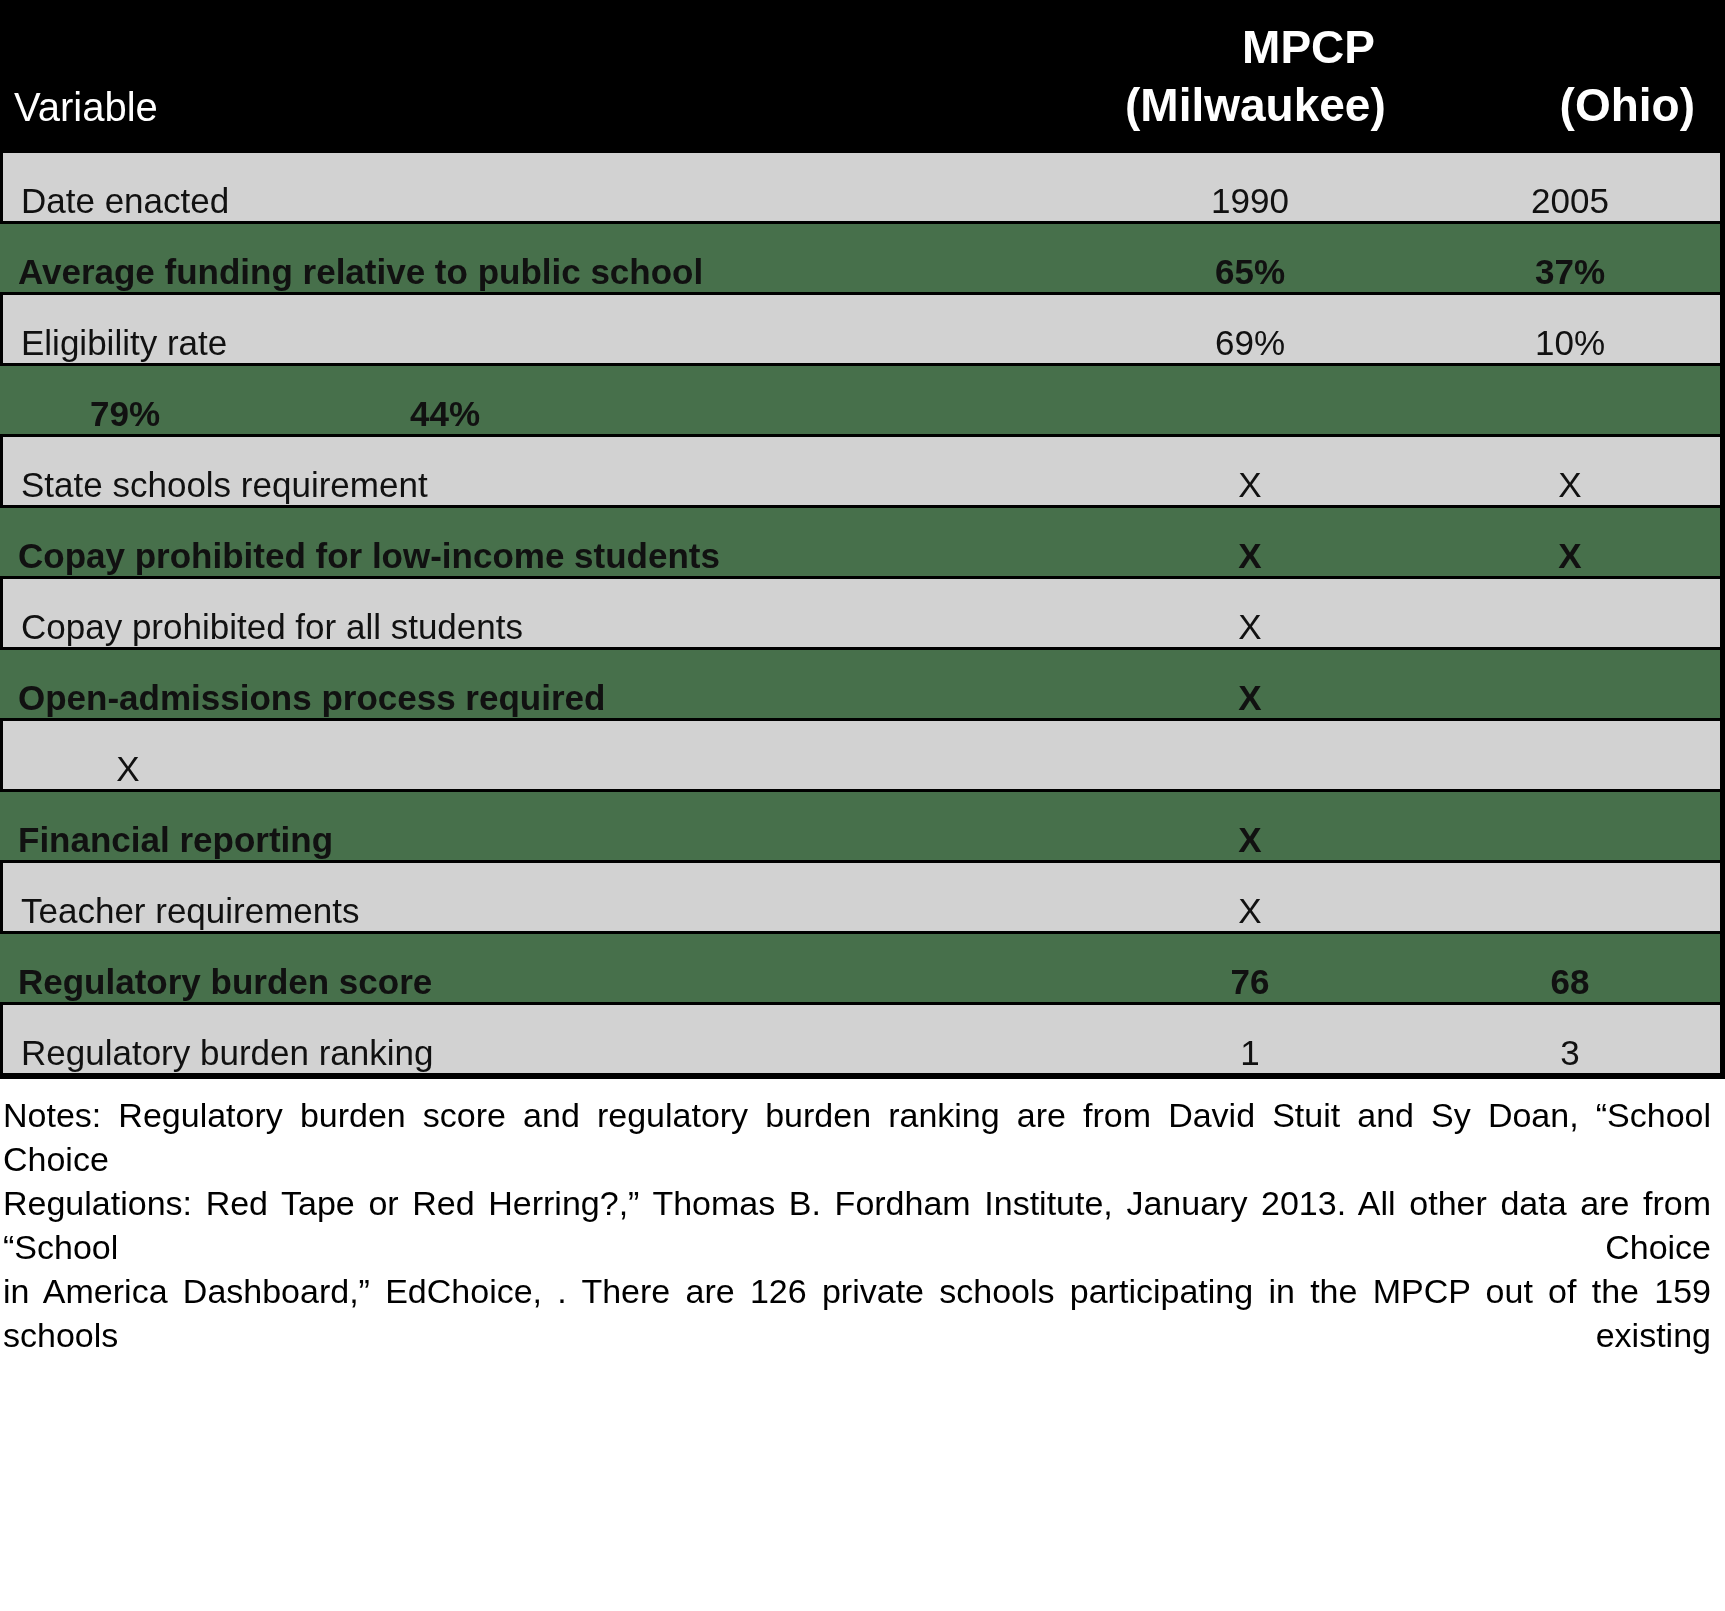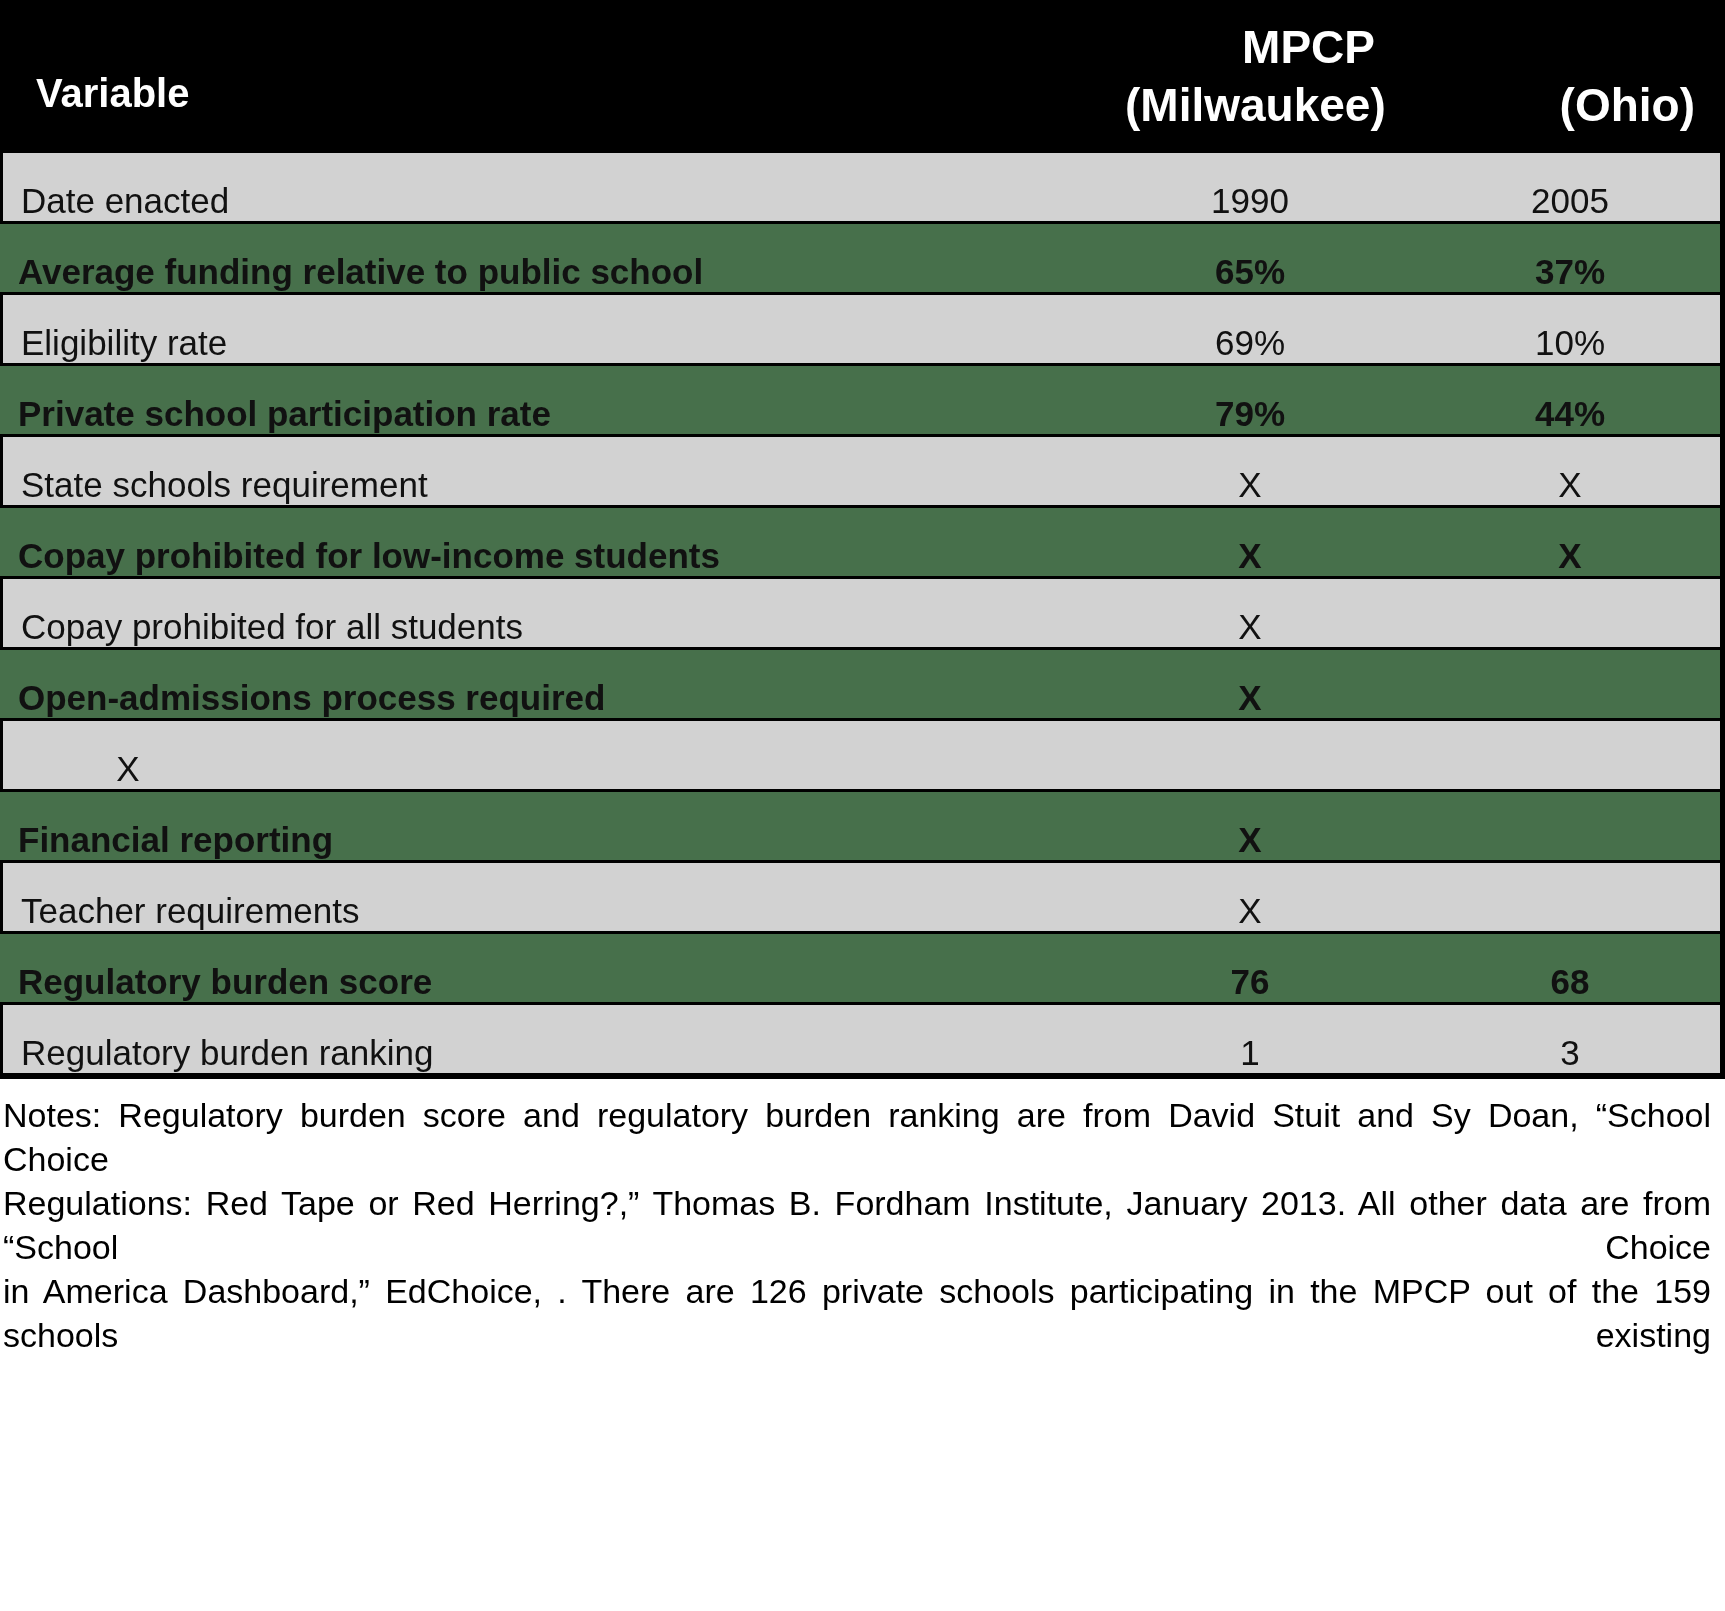--- a/index.html
+++ b/index.html
@@ -25,21 +25,21 @@
   .row{
     height:68px;margin-top:3px;margin-right:5px;display:flex;align-items:flex-end;
     padding-right:25px;font-size:35px;
   }
   .row.gray{background:var(--gray);margin-left:3px;font-weight:normal;}
   .row.green{background:var(--green);margin-left:0;font-weight:bold;}
   .c-label{flex:1;padding-left:18px;white-space:nowrap;overflow:hidden;}
   .c-v1,.c-v2{width:250px;text-align:center;}
   .c-sp{width:70px;}
   .hdr-variable{
-    flex:1;padding-left:36px;font-size:40px;font-weight:bold;margin-bottom:18px;
+    flex:1;padding-left:14px;font-size:40px;font-weight:normal;margin-bottom:4px;
   }
   .hdr-col{font-size:46px;font-weight:bold;line-height:58px;text-align:right;}
   .notes{
     padding:14px 14px 0 3px;font-size:34px;line-height:44px;color:#000;
   }
   .notes .nline{
     text-align:justify;text-align-last:justify;
   }
 </style>
 </head>
@@ -70,21 +70,20 @@
         <div class="c-sp"></div>
         <div class="c-v2">37%</div>
       </div>
       <div class="row gray">
         <div class="c-label">Eligibility rate</div>
         <div class="c-v1">69%</div>
         <div class="c-sp"></div>
         <div class="c-v2">10%</div>
       </div>
       <div class="row green">
-        <div class="c-label">Private school participation rate</div>
         <div class="c-v1">79%</div>
         <div class="c-sp"></div>
         <div class="c-v2">44%</div>
       </div>
       <div class="row gray">
         <div class="c-label">State schools requirement</div>
         <div class="c-v1">X</div>
         <div class="c-sp"></div>
         <div class="c-v2">X</div>
       </div>

